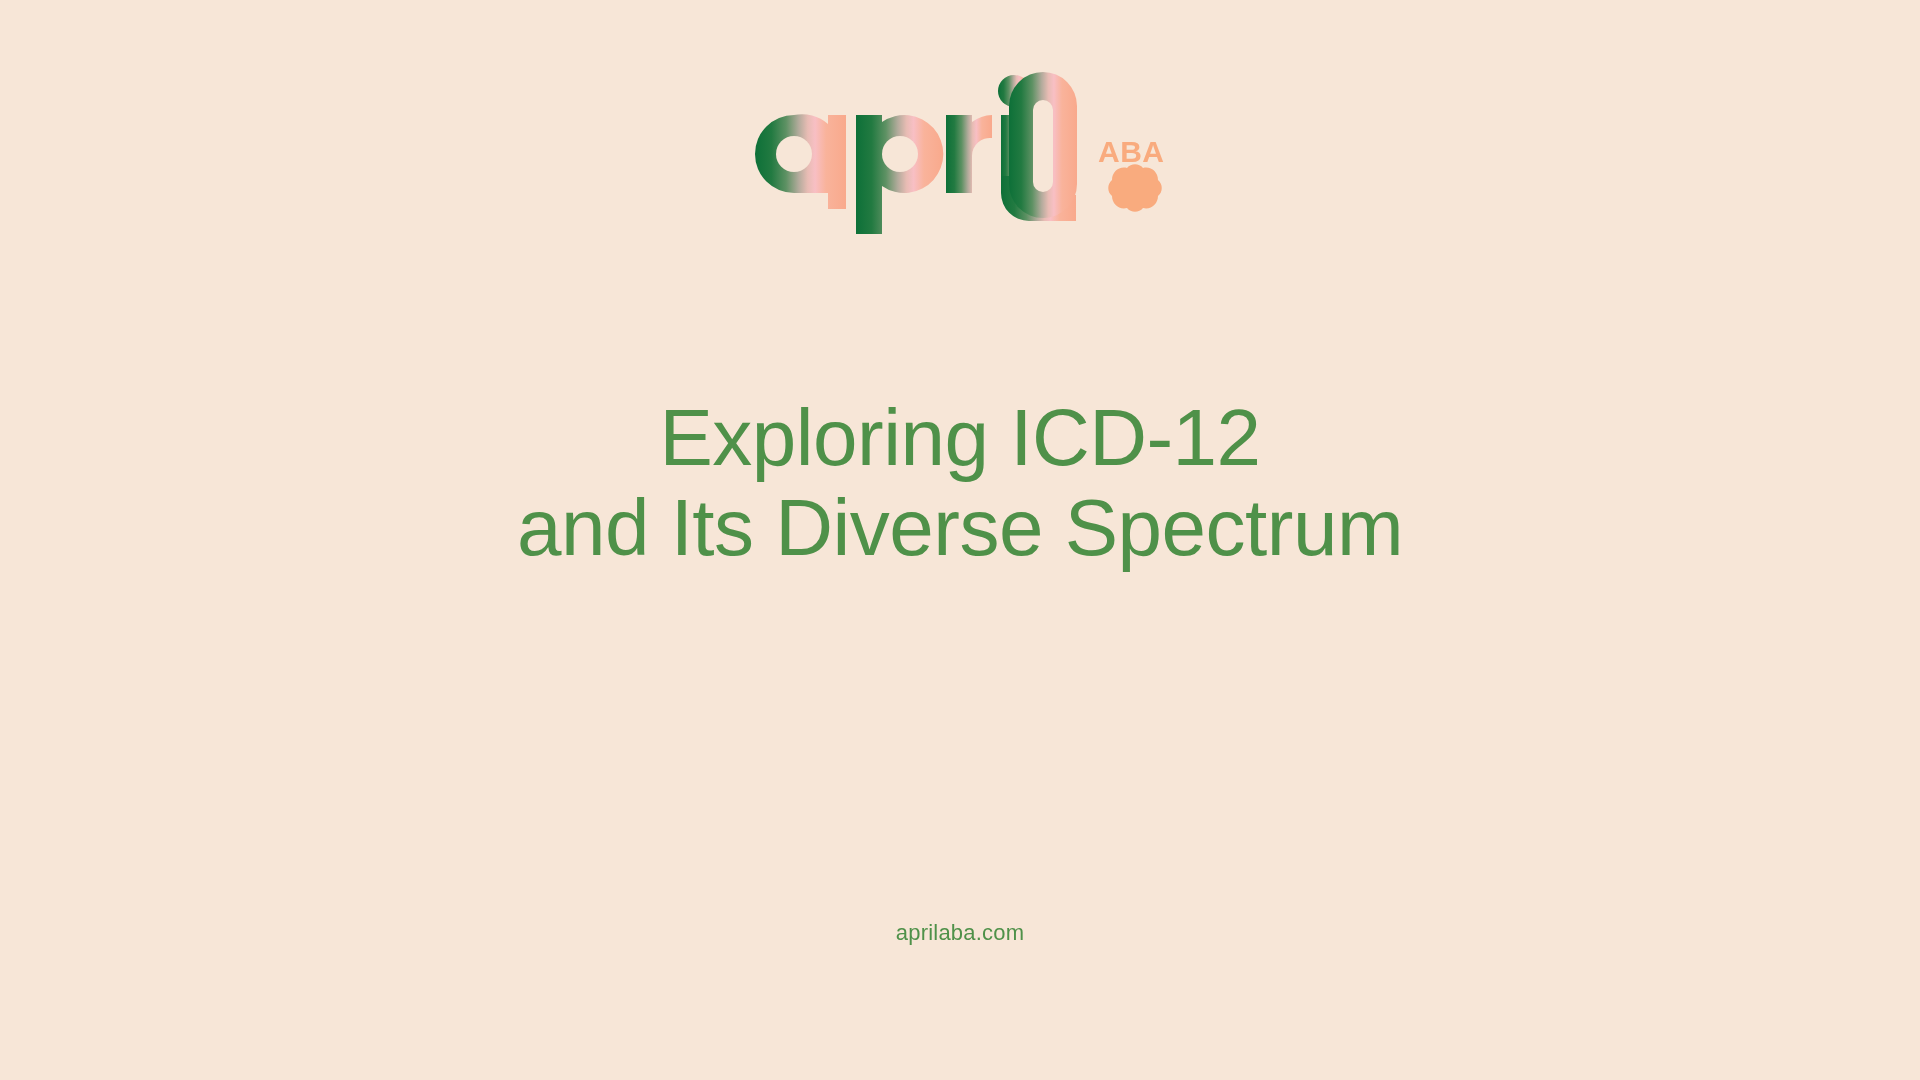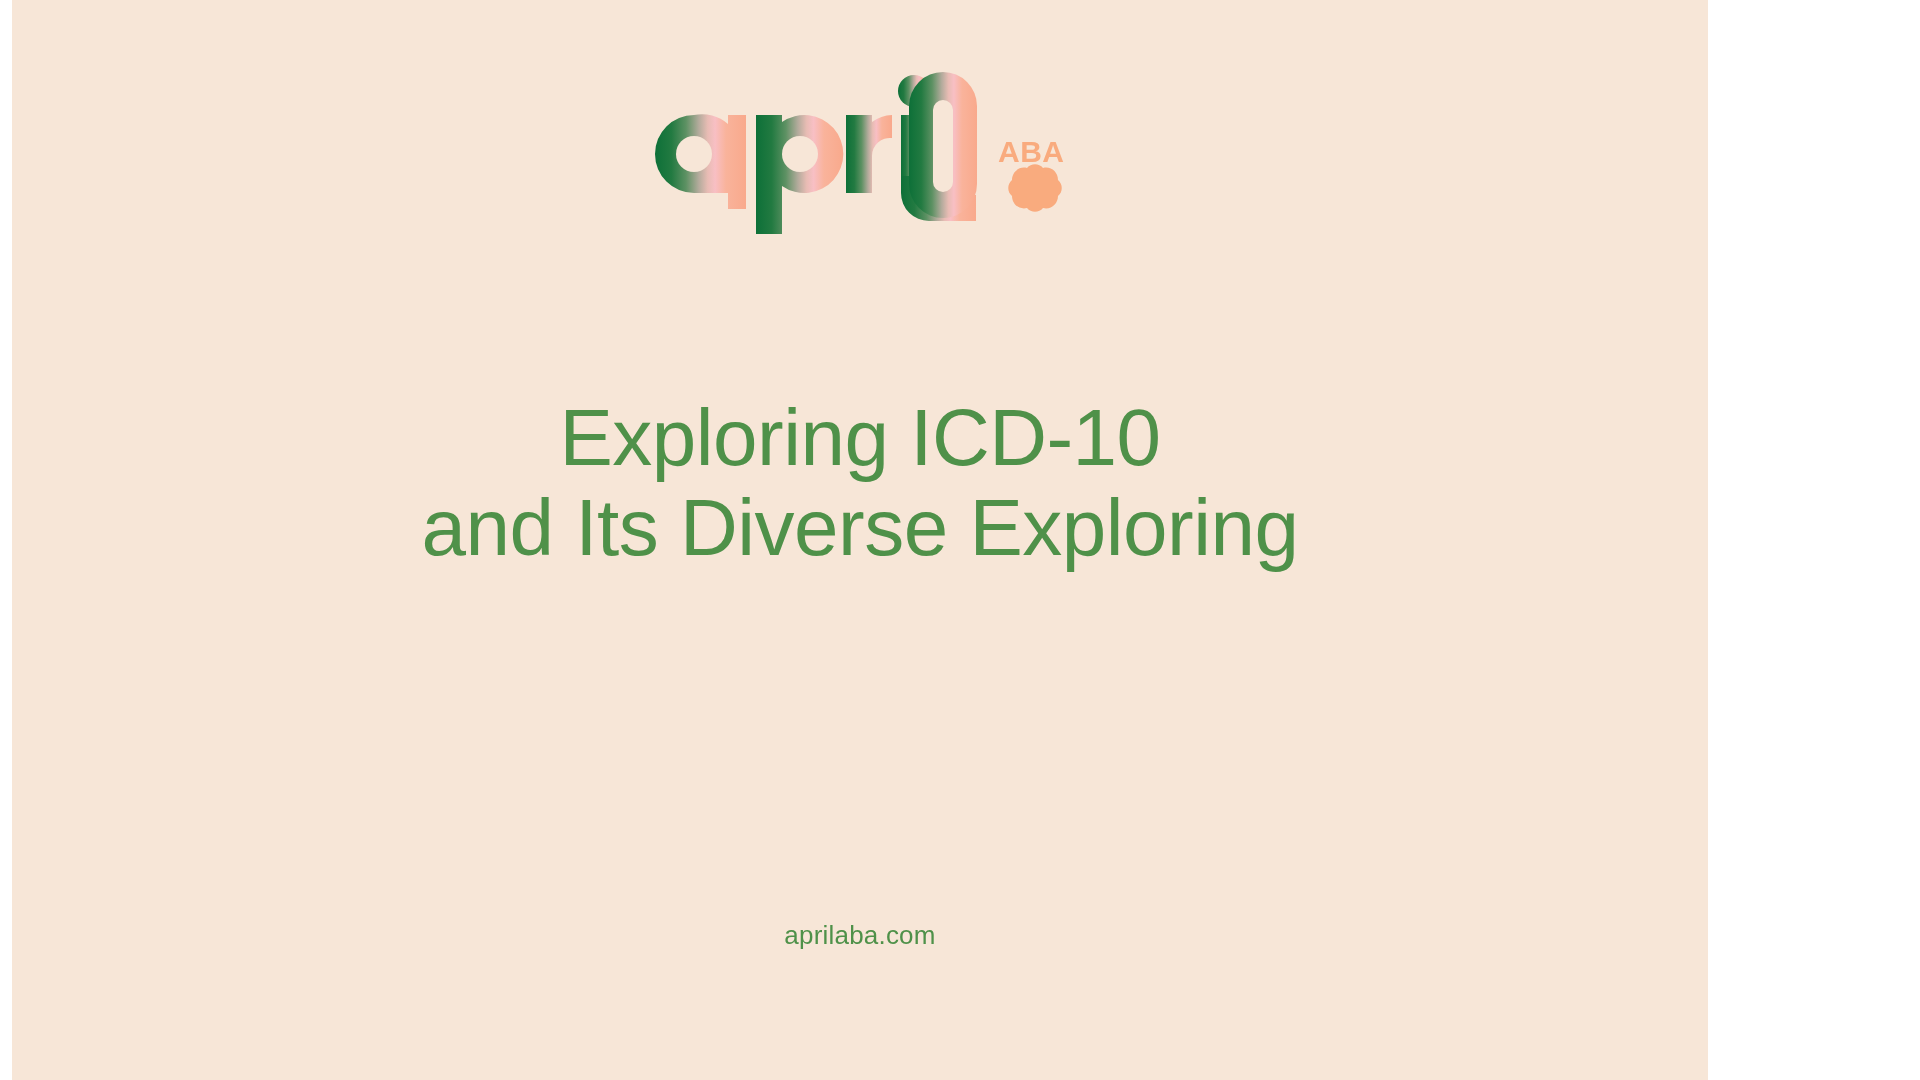--- a/index.html
+++ b/index.html
@@ -8,28 +8,27 @@
   }
   body {
     width: 1920px;
     height: 1080px;
     overflow: hidden;
     font-family: "Liberation Sans", sans-serif;
   }
 
   .slide {
     position: relative;
-    width: 1696px;
+    width: 1920px;
     height: 1080px;
     background: #f7e6d7;
     box-sizing: border-box;
     display: flex;
     flex-direction: column;
     align-items: center;
-    margin-left: 12px;
   }
 
   
   .brand-logo {
     position: absolute;
     top: 64px;
     left: 50%;
     transform: translateX(-50%);
     width: 420px;
     height: 185px;
@@ -69,21 +68,21 @@
   
   .site-footer {
     position: absolute;
     top: 920px;
     left: 0;
     width: 100%;
     text-align: center;
   }
   .site-url {
     font-family: "Liberation Sans", sans-serif;
-    font-size: 26px;
+    font-size: 22px;
     font-weight: 400;
     letter-spacing: 0.2px;
     color: #4f9149;
     text-decoration: none;
   }
 </style>
 </head>
 <body>
 
 <div class="slide">
@@ -162,21 +161,21 @@
                  c5,4 5,12 0,16
                  c0,8 -7,14 -15,12
                  c-4,5 -12,5 -16,0
                  c-8,2 -15,-4 -15,-12
                  c-5,-4 -5,-12 0,-16 Z"></path>
       </g>
     </svg>
   </div>
 
   <div class="headline-block">
-    <span class="headline-line">Exploring ICD-10</span>
-    <span class="headline-line">and Its Diverse Exploring</span>
+    <span class="headline-line">Exploring ICD-12</span>
+    <span class="headline-line">and Its Diverse Spectrum</span>
   </div>
 
   <div class="site-footer">
     <a class="site-url" href="#">aprilaba.com</a>
   </div>
 
 </div>
 
 </body></html>

